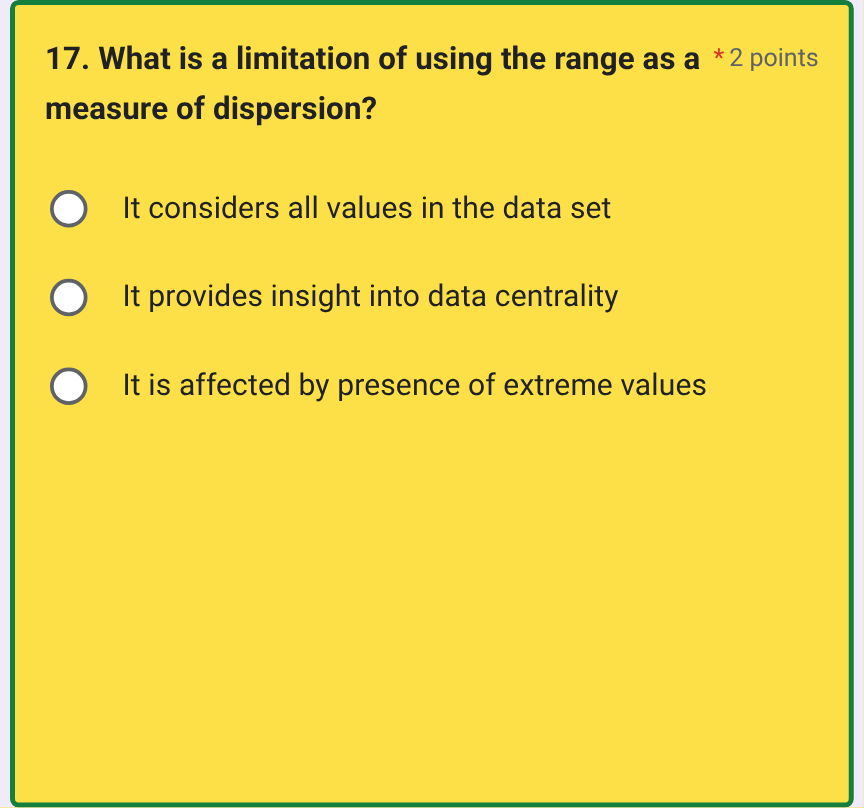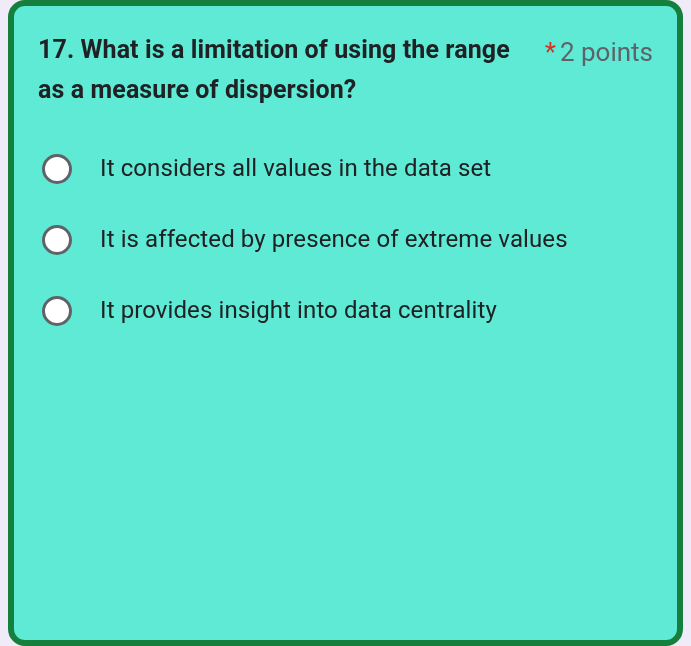--- a/index.html
+++ b/index.html
@@ -8,23 +8,23 @@
       box-sizing: border-box;
     }
     body {
       font-family: 'Google Sans', Roboto, Arial, sans-serif;
       background: #f0ebf8;
       width: 691px;
       height: 646px;
       overflow: hidden;
     }
     .card {
-      background: #5eead4;
-      border: 6px solid #15803d;
-      border-radius: 17px;
+      background: #fde047;
+      border: 4px solid #15803d;
+      border-radius: 7px;
       margin: 0 8px;
       padding: 24px 24px 28px 24px;
       height: 100%;
       position: relative;
     }
     .question-header {
       display: flex;
       align-items: flex-start;
       justify-content: space-between;
       margin-bottom: 40px;
@@ -33,21 +33,21 @@
       font-size: 25px;
       font-weight: 700;
       color: #202124;
       line-height: 1.6;
       letter-spacing: 0.1px;
       flex: 1;
       padding-right: 8px;
     }
     .points-wrap {
       white-space: nowrap;
-      font-size: 26px;
+      font-size: 20px;
       color: #5f6368;
       line-height: 1.6;
       padding-top: 2px;
     }
     .required {
       color: #d93025;
       margin-right: 4px;
     }
     .options {
       display: flex;
@@ -88,20 +88,20 @@
     </div>
   </div>
 
   <div class="options">
     <label class="option">
       <span class="radio"></span>
       <span class="option-text">It considers all values in the data set</span>
     </label>
     <label class="option">
       <span class="radio"></span>
-      <span class="option-text">It is affected by presence of extreme values</span>
+      <span class="option-text">It provides insight into data centrality</span>
     </label>
     <label class="option">
       <span class="radio"></span>
-      <span class="option-text">It provides insight into data centrality</span>
+      <span class="option-text">It is affected by presence of extreme values</span>
     </label>
   </div>
 </div>
 
 </body></html>

